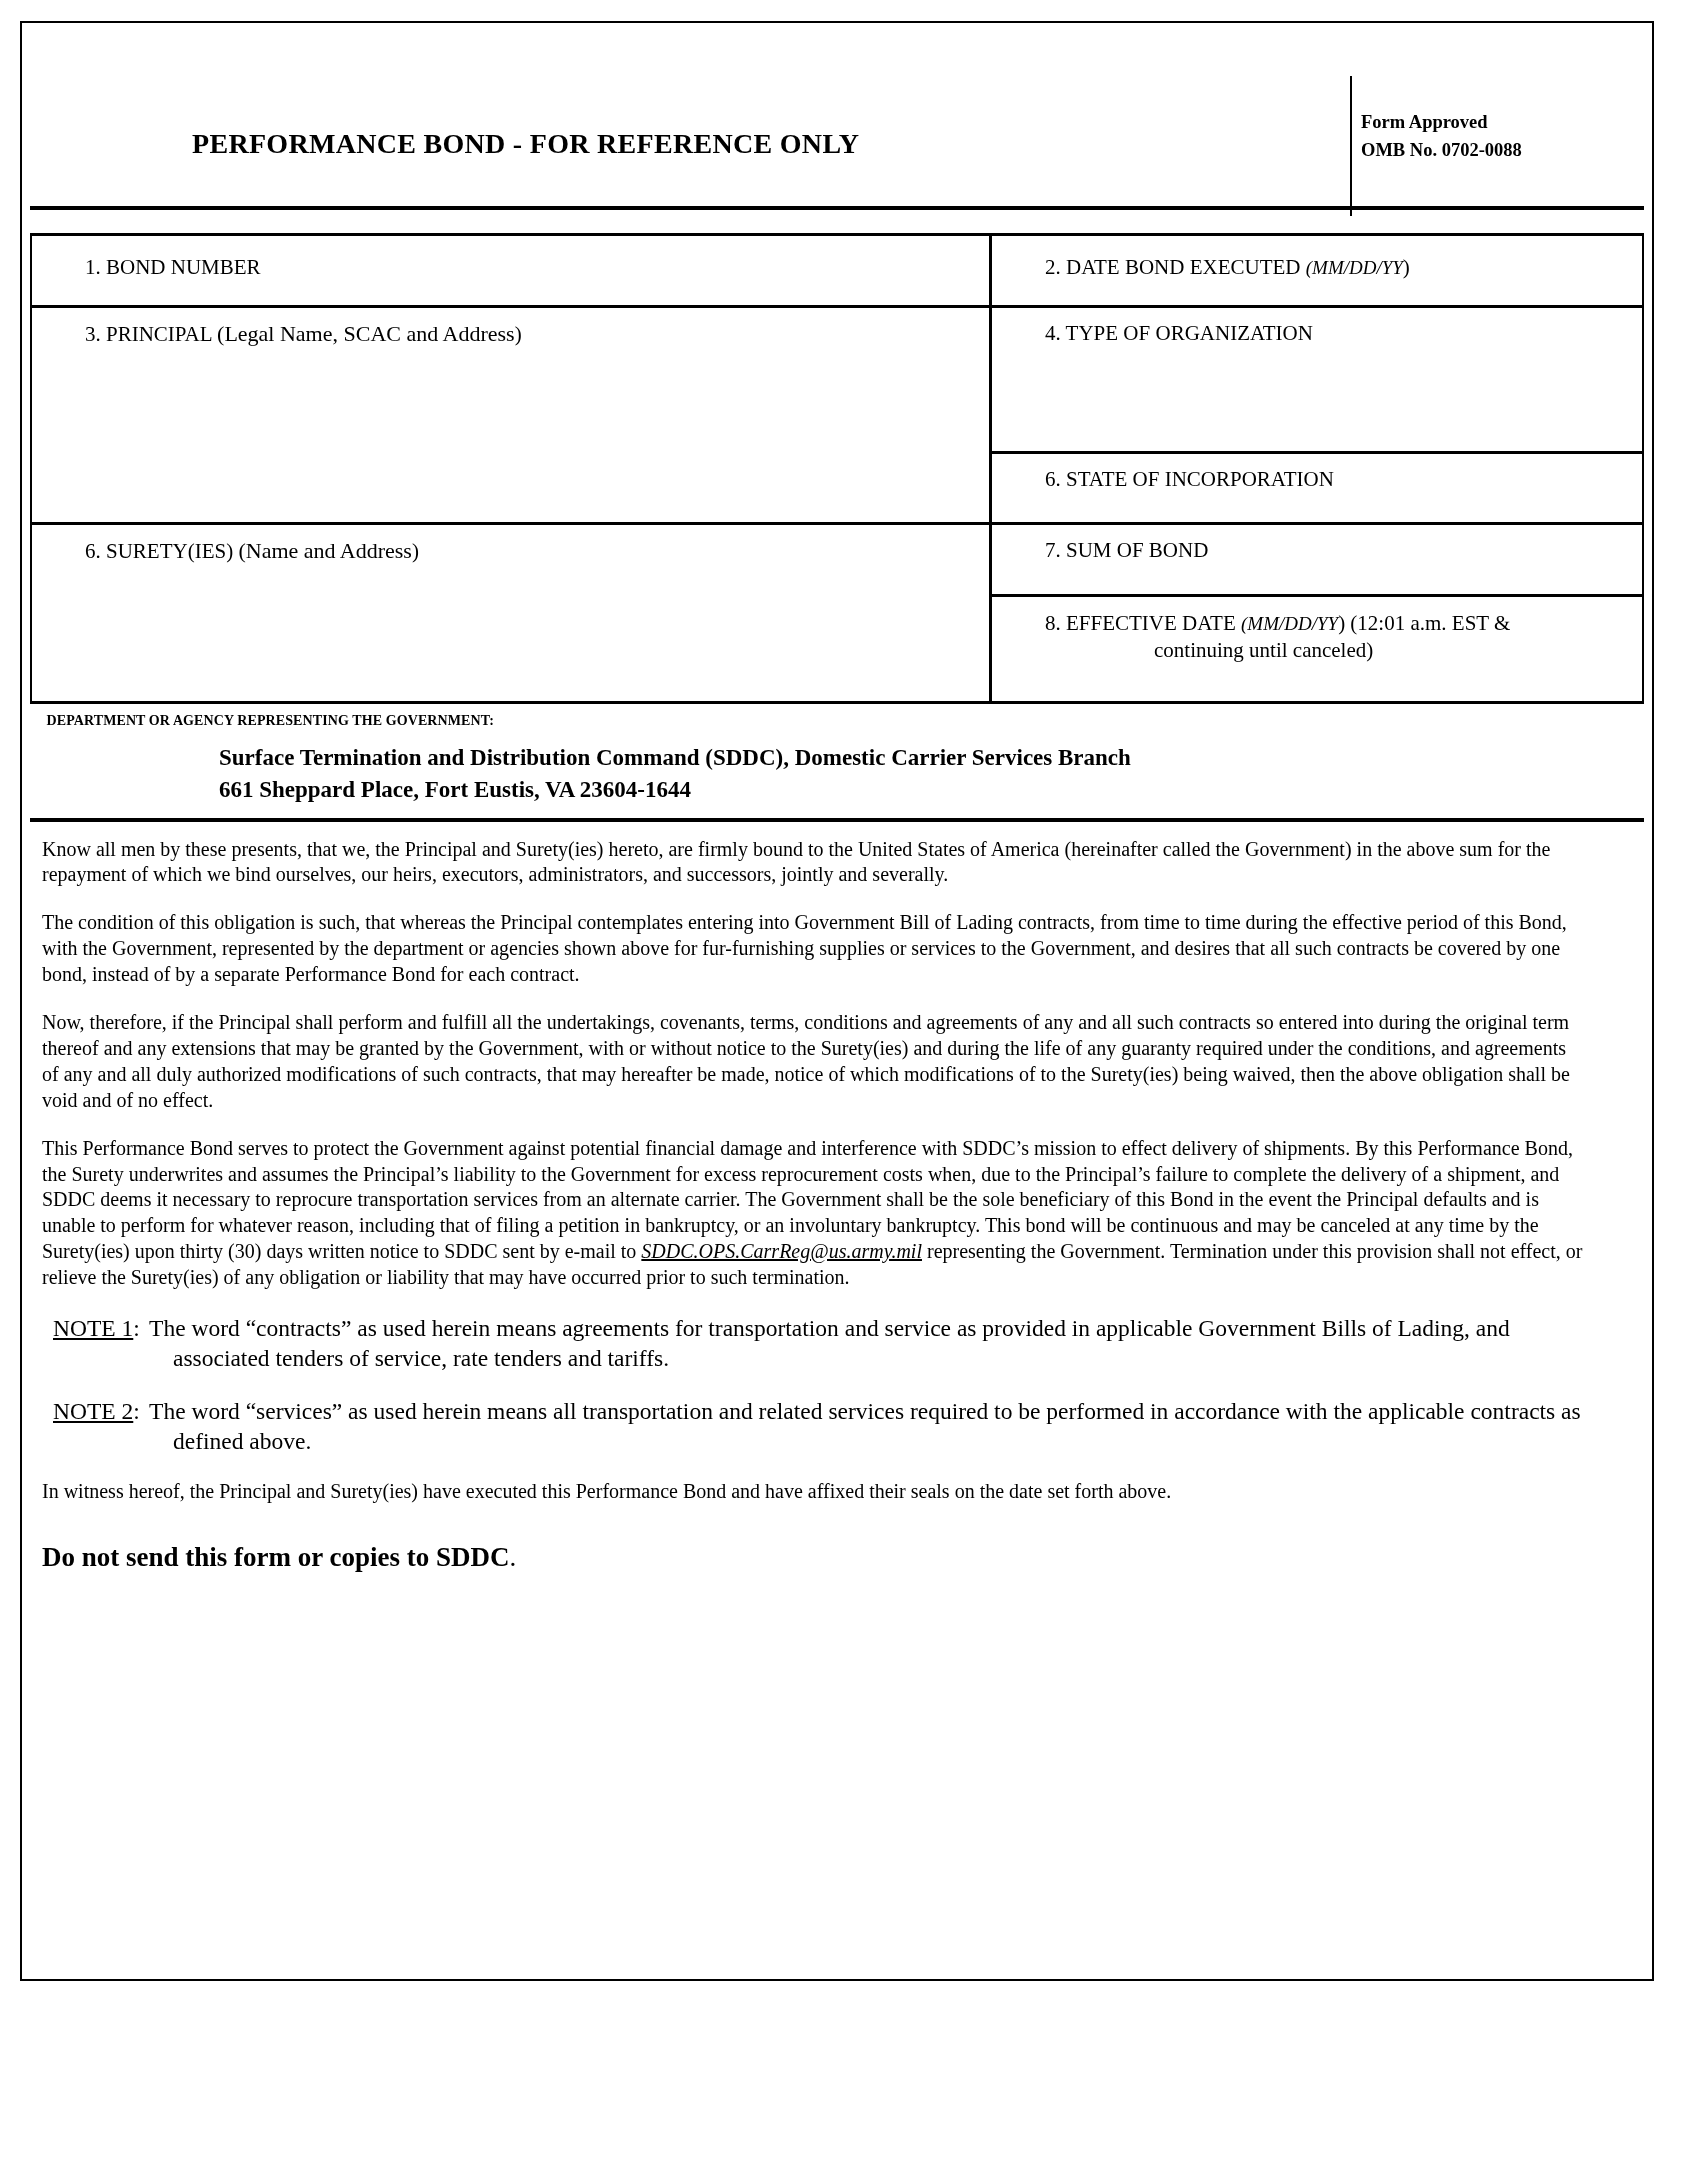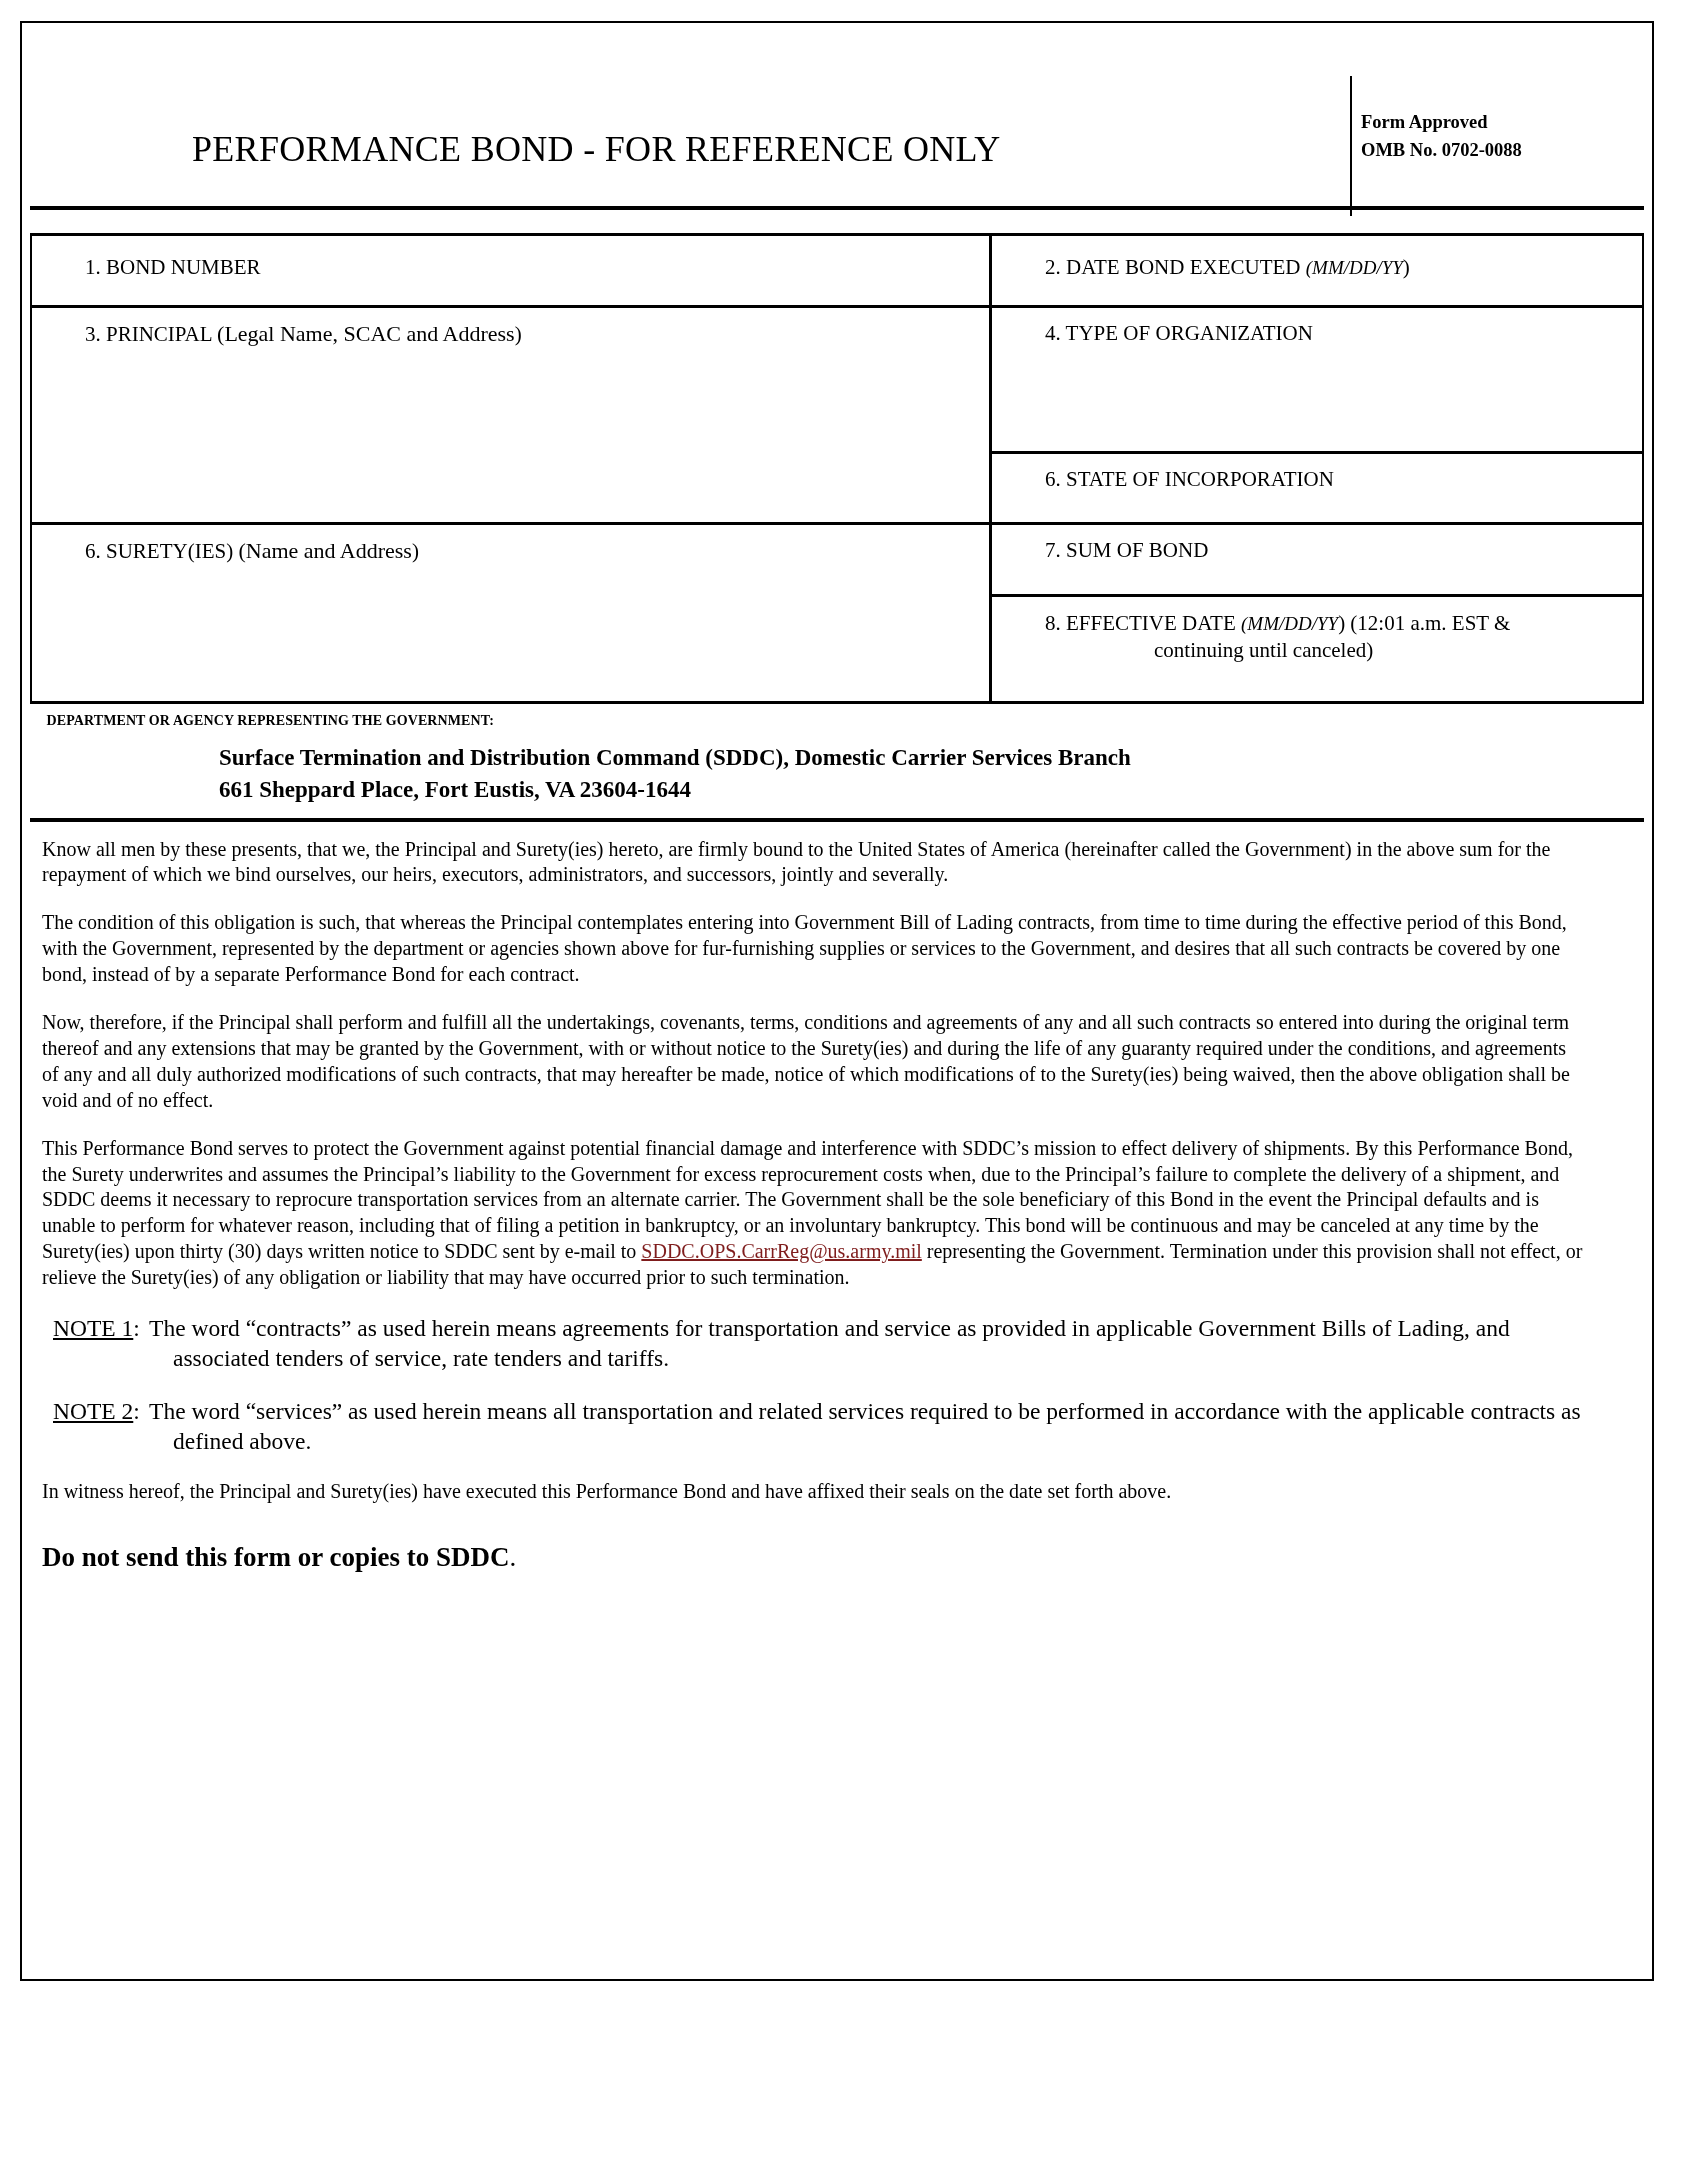--- a/index.html
+++ b/index.html
@@ -34,22 +34,22 @@
     top: 30px;
     width: 1614px;
     height: 180px;
     border-bottom: 4px solid #000;
     box-sizing: border-box;
   }
   #title-text {
     position: absolute;
     left: 162px;
     top: 98px;
-    font-size: 36px;
-    font-weight: normal;
+    font-size: 28px;
+    font-weight: bold;
     letter-spacing: 0.3px;
     white-space: nowrap;
   }
   #omb-divider {
     position: absolute;
     left: 1320px;
     top: 46px;
     width: 0;
     height: 140px;
     border-left: 2.6px solid #000;
@@ -150,22 +150,23 @@
   }
   .note-tag {
     text-decoration: underline;
     text-align: right;
   }
   .note-tag-pad {
     display: inline-block;
     width: 9.3px;
   }
   #email-link {
-    color: #7f1d1d;
+    color: #000000;
     text-decoration: underline;
+    font-style: italic;
   }
   #closing-bold {
     font-size: 27px;
     font-weight: bold;
     margin: 37px 0 0 0;
   }
   #closing-bold .tail {
     font-weight: normal;
   }
 </style>

